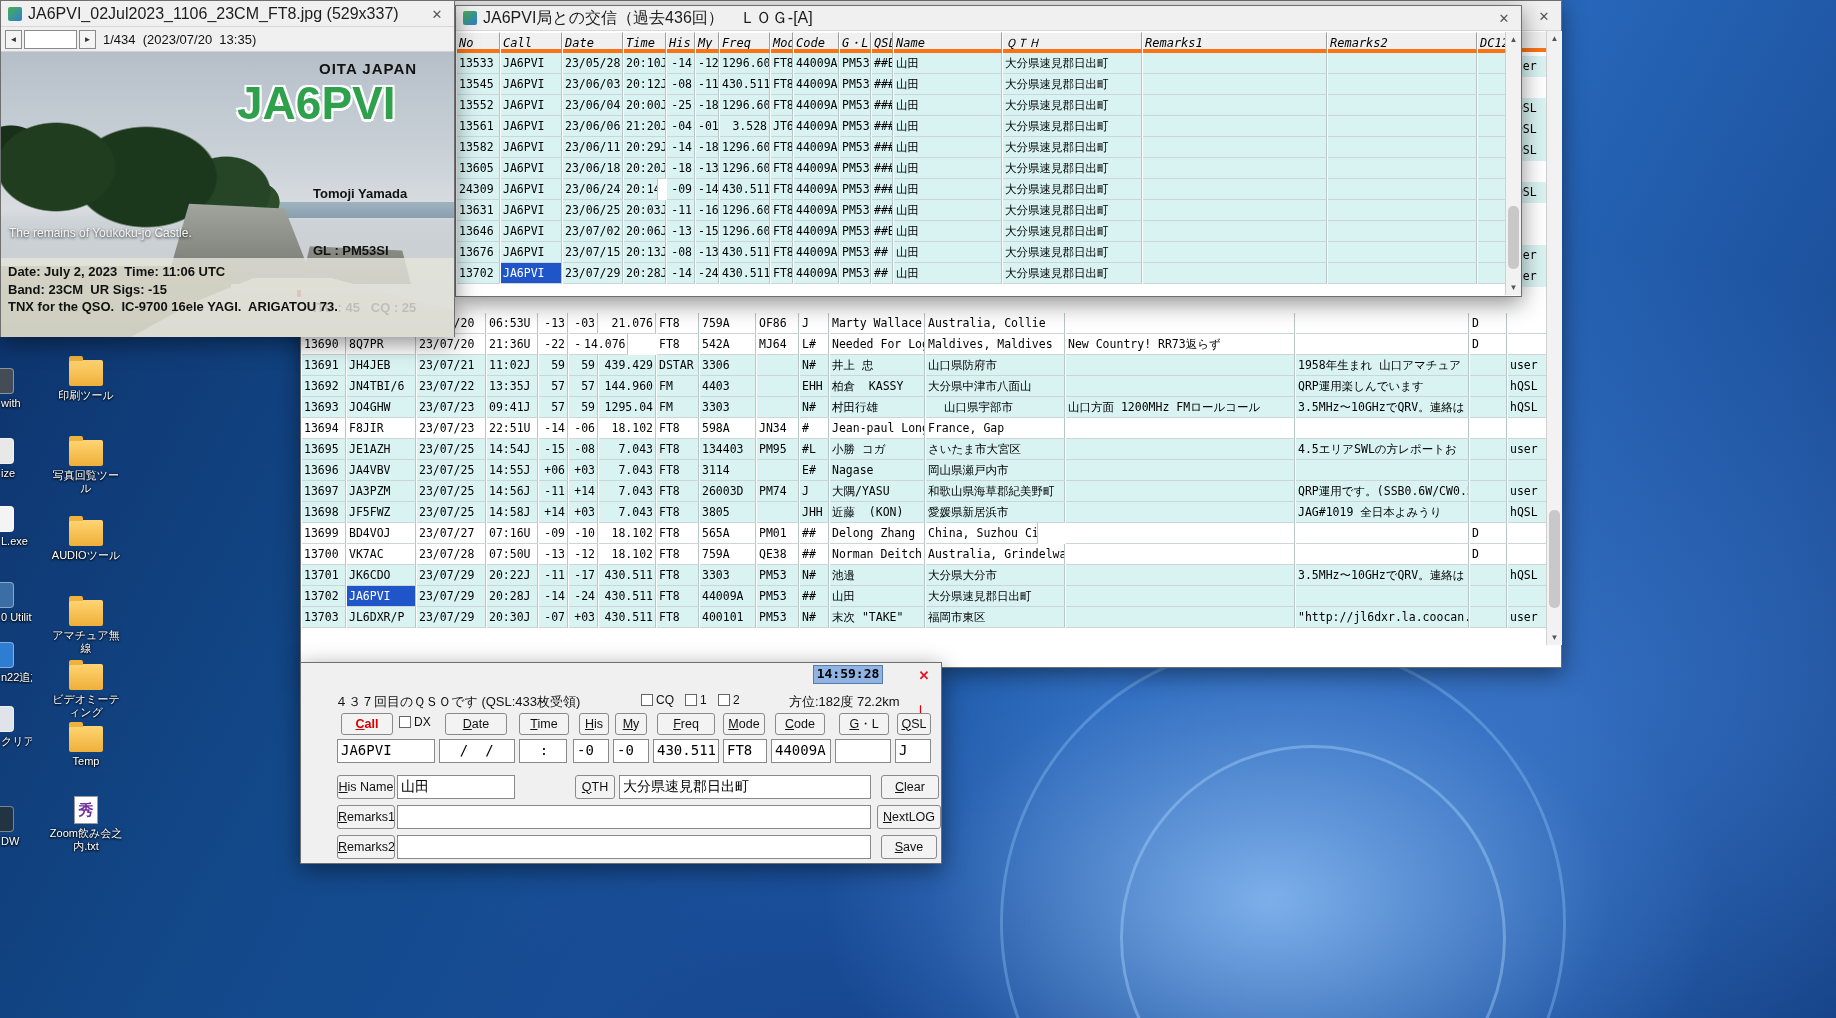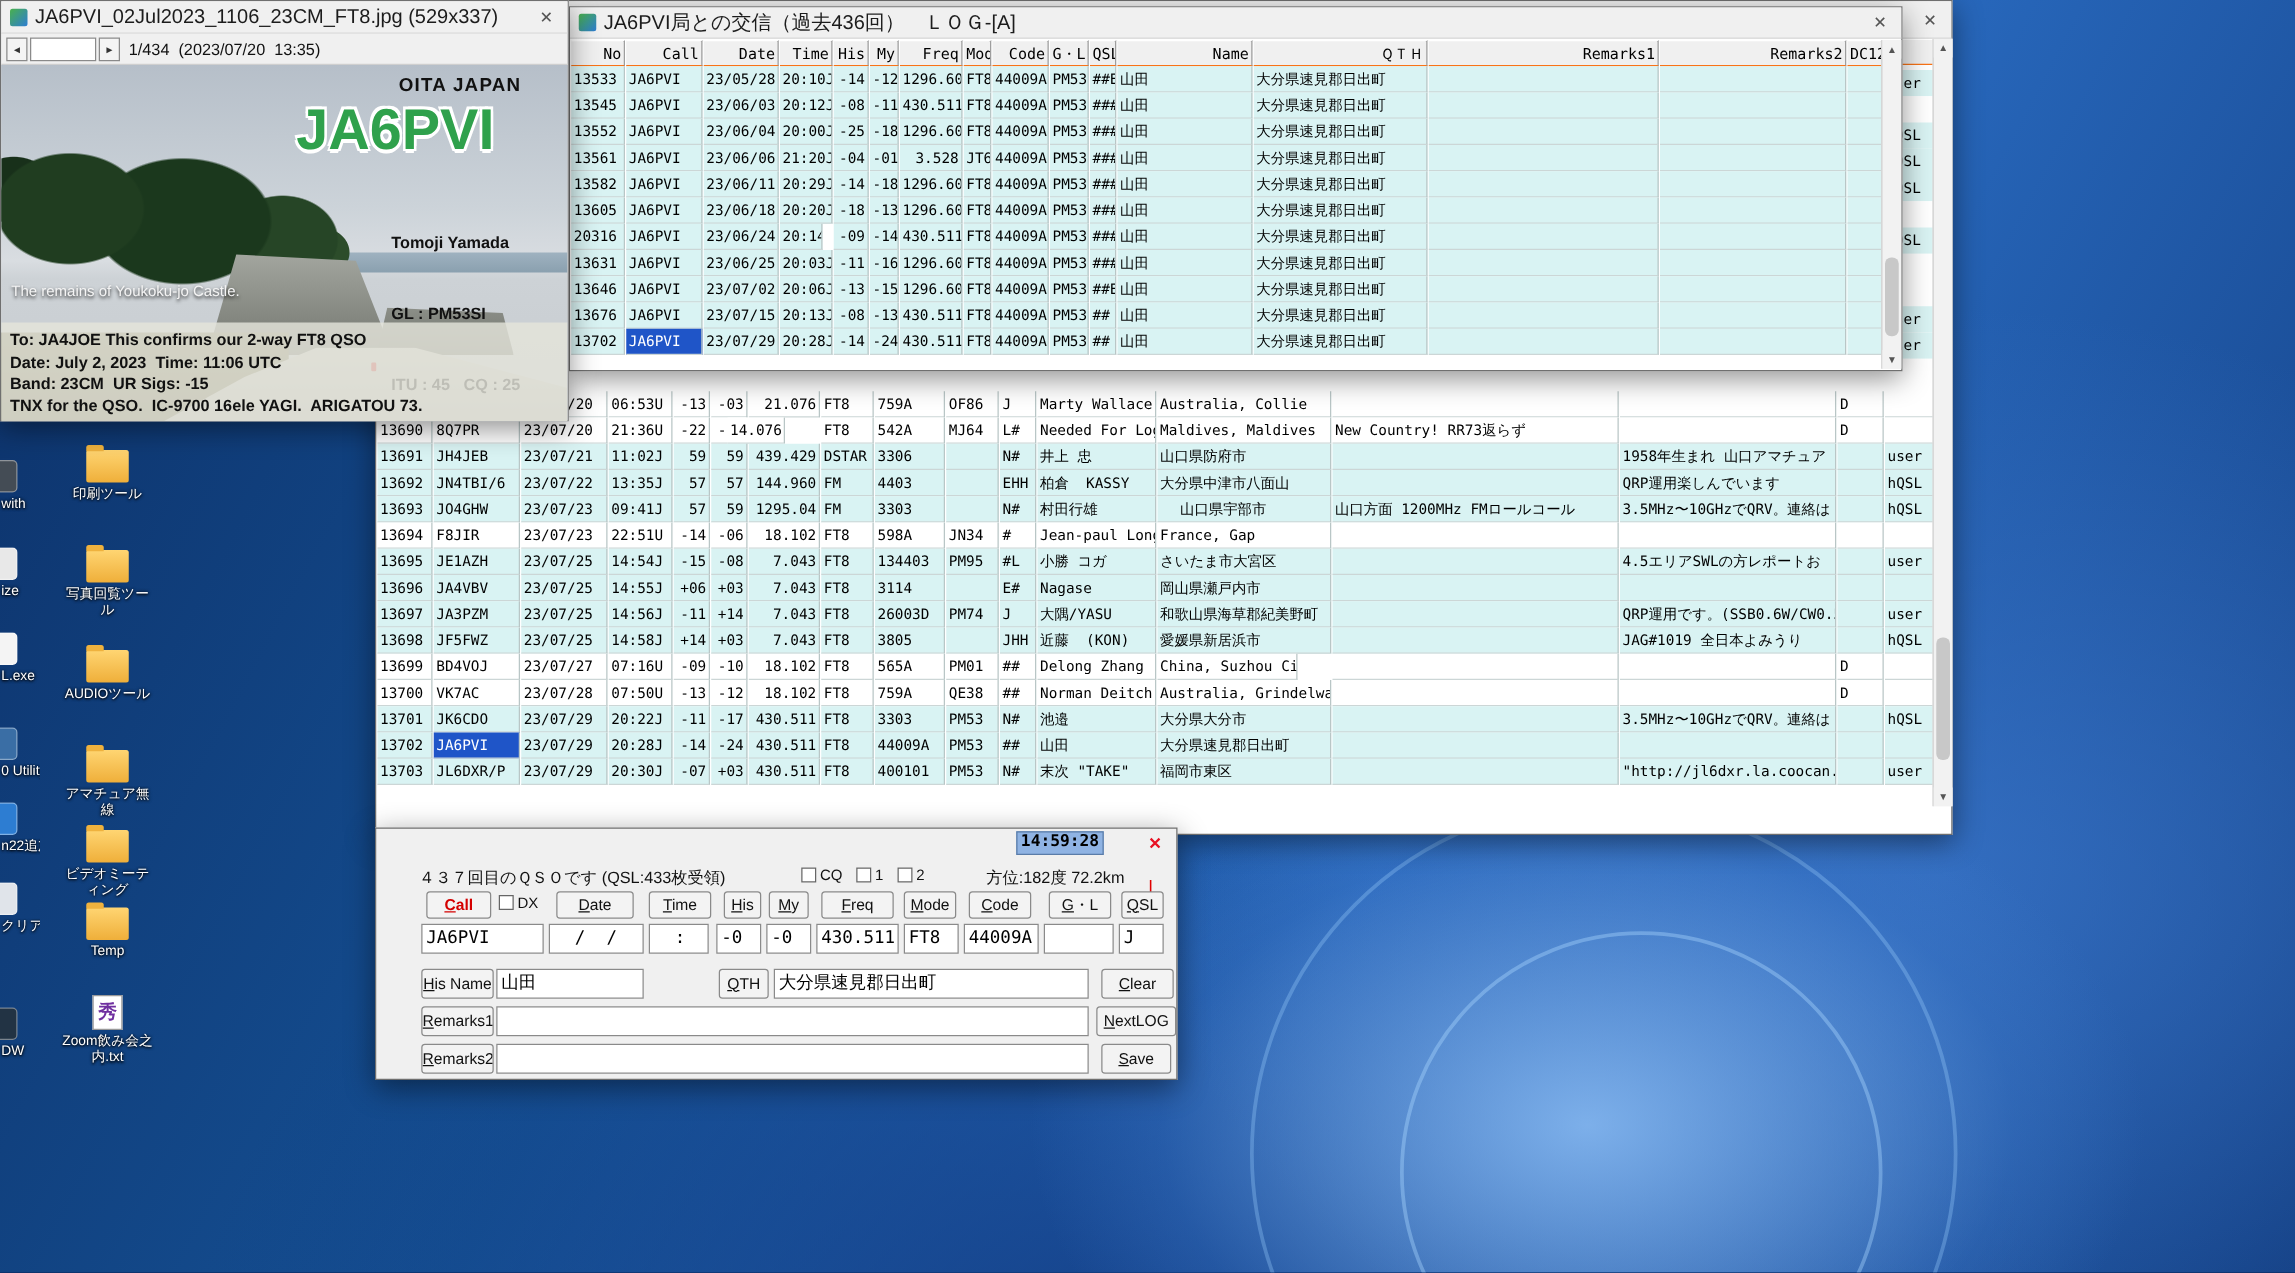--- a/index.html
+++ b/index.html
@@ -41,22 +41,22 @@
   .closex.red{color:var(--close-red);font-weight:bold;}
 
   
   .rows-layer{position:absolute;inset:0;overflow:hidden;}
   .trow{position:absolute;left:1px;}
   .tc{position:absolute;top:0;bottom:0;padding:0 2px;overflow:hidden;white-space:pre;
       border-right:1px solid #b9c6c6;border-bottom:1px solid #ccd6d6;
       font:11.5px "DejaVu Sans Mono","Liberation Sans",sans-serif;line-height:20px;color:#000;background:#fff;}
   .trow.ja .tc{background:var(--row-ja);}
   .trow.dx .tc{background:#fff;}
-  .trow.hdr .tc{background:#f0f0f0;border-right:1px solid #9e9e9e;border-bottom:1px solid #f97316;border-top:1px solid #fff;
-      text-align:right;font-size:12px;}
+  .trow.hdr .tc{background:#f0f0f0;border-right:1px solid #9e9e9e;border-bottom:4px solid #f97316;border-top:1px solid #fff;
+      text-align:left;font-size:12px;font-style:italic;}
   .tc.r{text-align:right;}
   .tc.sel{background:var(--accent-select)!important;color:#fff;}
   .frag{position:absolute;left:1206px;width:41px;height:21px;padding-left:2px;
       font:11.5px "DejaVu Sans Mono","Liberation Sans",sans-serif;line-height:20px;}
   .frag.ja{background:var(--row-ja);}
   .frag.dx{background:#fff;}
 
   
   .vscroll{position:absolute;width:16px;background:#f2f2f2;border-left:1px solid #d0d0d0;}
   .sarr{position:absolute;left:0;width:15px;height:15px;font-size:8px;color:#555;text-align:center;line-height:15px;background:#f2f2f2;}
@@ -636,21 +636,21 @@
         <div class="tc" style="left: 337px; width: 45px;">44009A</div>
         <div class="tc" style="left: 383px; width: 31px;">PM53</div>
         <div class="tc" style="left: 415px; width: 21px;">###</div>
         <div class="tc" style="left: 437px; width: 108px;">山田</div>
         <div class="tc" style="left: 546px; width: 139px;">大分県速見郡日出町</div>
         <div class="tc" style="left: 686px; width: 184px;"></div>
         <div class="tc" style="left: 871px; width: 149px;"></div>
         <div class="tc" style="left: 1021px; width: 28px;"></div>
       </div>
       <div class="trow ja" style="top: 148px; height: 21px; width: 1050px;">
-        <div class="tc" style="left: 0px; width: 43px;">20316</div>
+        <div class="tc" style="left: 0px; width: 43px;">24309</div>
         <div class="tc" style="left: 44px; width: 61px;">JA6PVI</div>
         <div class="tc" style="left: 106px; width: 60px;">23/06/24</div>
         <div class="tc" style="left: 167px; width: 34px;">20:14J</div>
         <div class="tc r" style="left: 210px; width: 28px;">-09</div>
         <div class="tc r" style="left: 239px; width: 23px;">-14</div>
         <div class="tc r" style="left: 263px; width: 50px;">430.511</div>
         <div class="tc" style="left: 314px; width: 22px;">FT8</div>
         <div class="tc" style="left: 337px; width: 45px;">44009A</div>
         <div class="tc" style="left: 383px; width: 31px;">PM53</div>
         <div class="tc" style="left: 415px; width: 21px;">###</div>
@@ -767,21 +767,21 @@
     <div class="figure"></div>
     <div class="region">OITA JAPAN</div>
     <div class="callsign">JA6PVI</div>
     <div class="cardinfo">
       <div>Tomoji Yamada</div>
       <div>GL : PM53SI</div>
       <div>ITU : 45   CQ : 25</div>
       
     </div>
     <div class="caption">The remains of Youkoku-jo Castle.</div>
-    <div class="confirm" id="confirm"><div>To: JA4JOE This confirms our 2-way FT8 QSO</div><div>Date: July 2, 2023  Time: 11:06 UTC</div><div>Band: 23CM  UR Sigs: -15</div><div>TNX for the QSO.  IC-9700 16ele YAGI.  ARIGATOU 73.</div></div>
+    <div class="confirm" id="confirm"><div>Date: July 2, 2023  Time: 11:06 UTC</div><div>Band: 23CM  UR Sigs: -15</div><div>TNX for the QSO.  IC-9700 16ele YAGI.  ARIGATOU 73.</div></div>
   </div>
 </div>
 
 <div class="win" id="form-win">
   <div class="clock">14:59:28</div>
   <span class="closex red" style="top:12px;">✕</span>
   <div class="qsoline">４３７回目のＱＳＯです (QSL:433枚受領)</div>
   <label class="cb" style="left:340px;">
       <span class="box"></span>
       <span>CQ</span>

